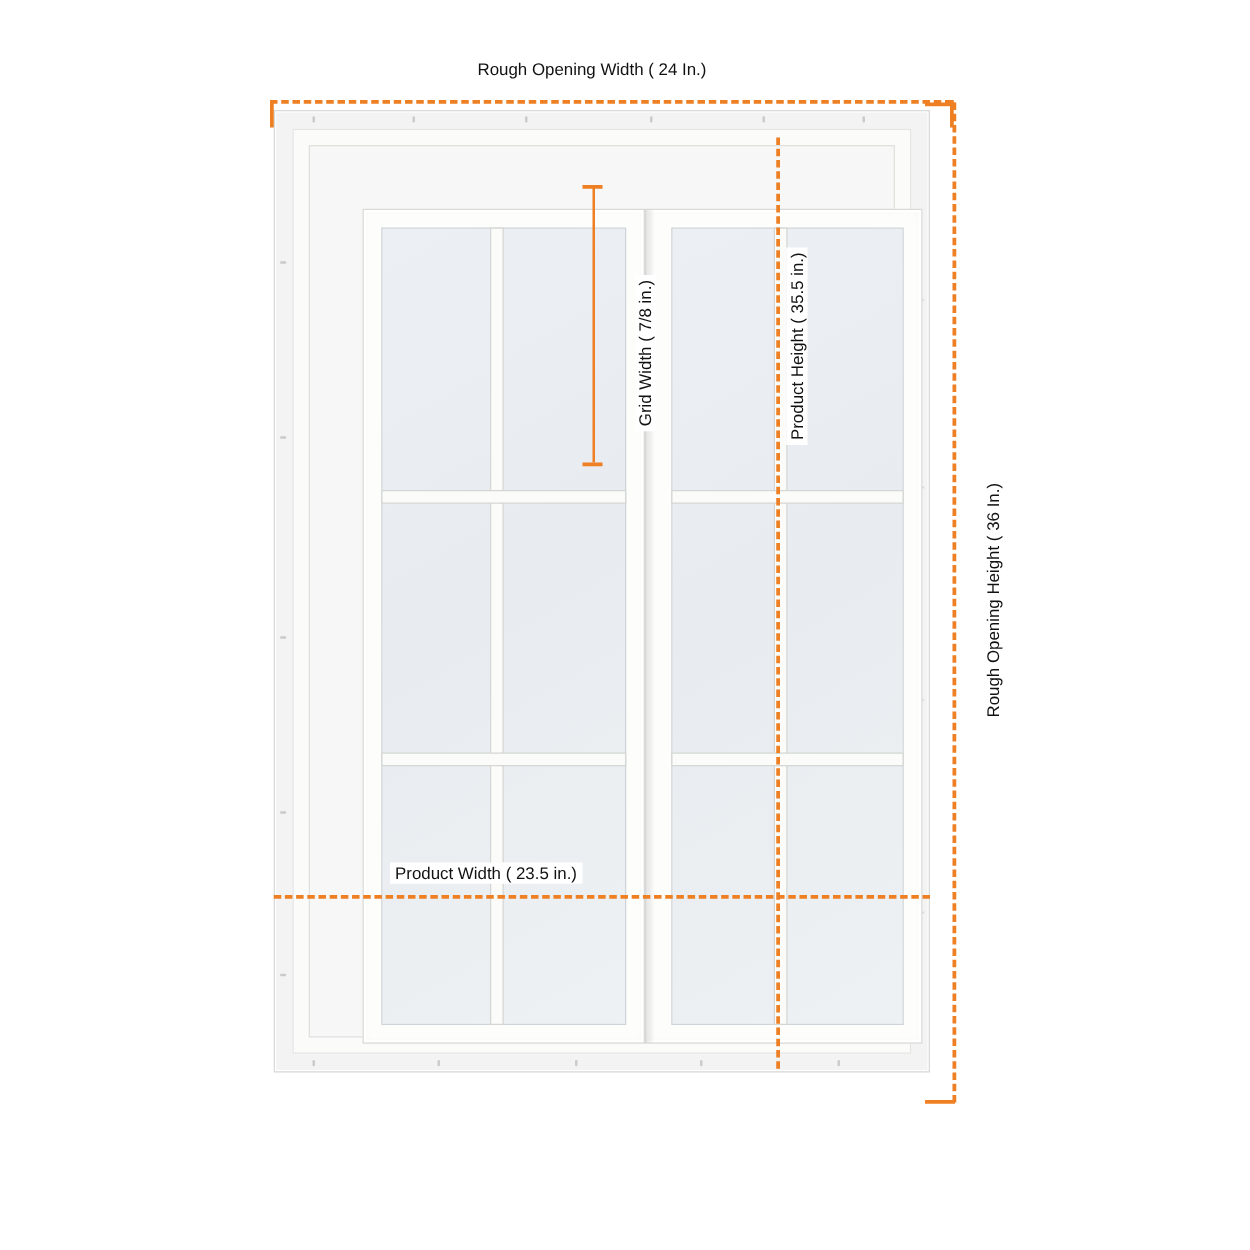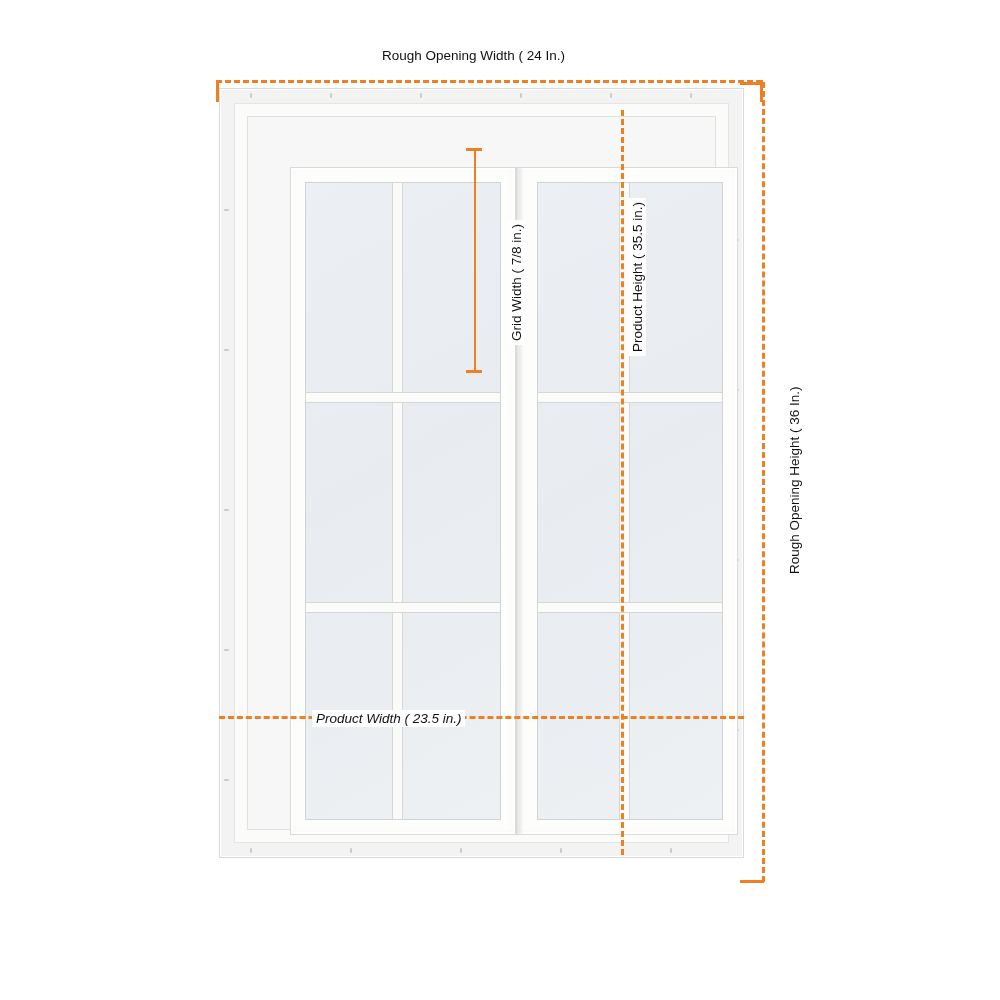--- a/index.html
+++ b/index.html
@@ -212,20 +212,20 @@
 
   <div class="dash-v" style="left:762px; top:82px; height:800px;"></div>
   <div class="tick-h" style="left:740px; top:82px; width:24px;"></div>
   <div class="tick-h" style="left:740px; top:880px; width:24px;"></div>
   <div class="label vert" style="left:786px; top:578px;">Rough Opening Height ( 36 In.)</div>
 
   <div class="dash-v" style="left:621px; top:110px; height:745px;"></div>
   <div class="label vert" style="left:629px; top:356px;">Product Height ( 35.5 in.)</div>
 
   <div class="dash-h" style="left:219px; top:716px; width:525px;"></div>
-  <div class="label" style="left:312px; top:710px;font-style:italic;">Product Width ( 23.5 in.)</div>
+  <div class="label" style="left:312px; top:690px;">Product Width ( 23.5 in.)</div>
 
   <div class="solid-v" style="left:474px; top:148px; height:222px;"></div>
   <div class="tick-h" style="left:466px; top:148px; width:16px;"></div>
   <div class="tick-h" style="left:466px; top:370px; width:16px;"></div>
   <div class="label vert" style="left:508px; top:345px;">Grid Width ( 7/8 in.)</div>
 
 </div>
 
 </body></html>

